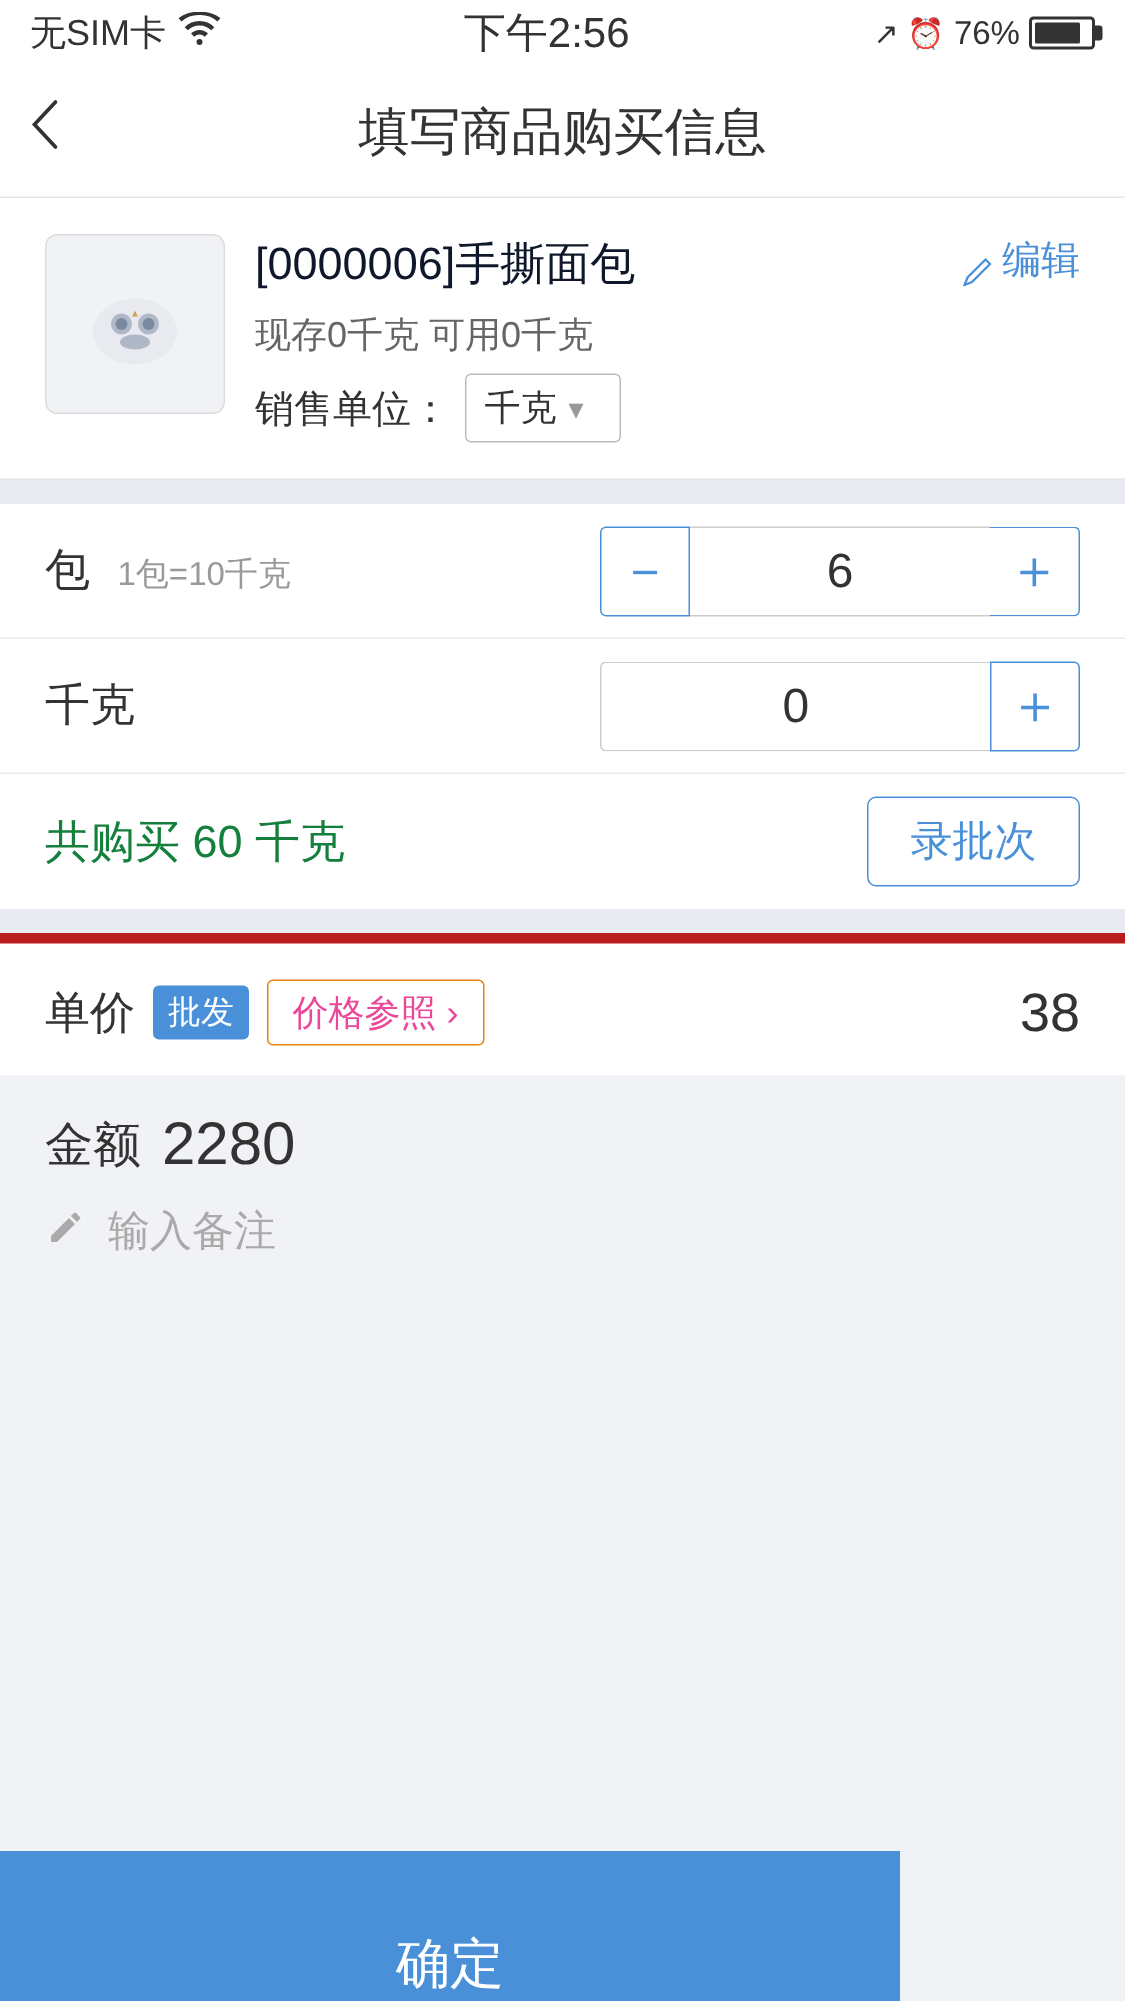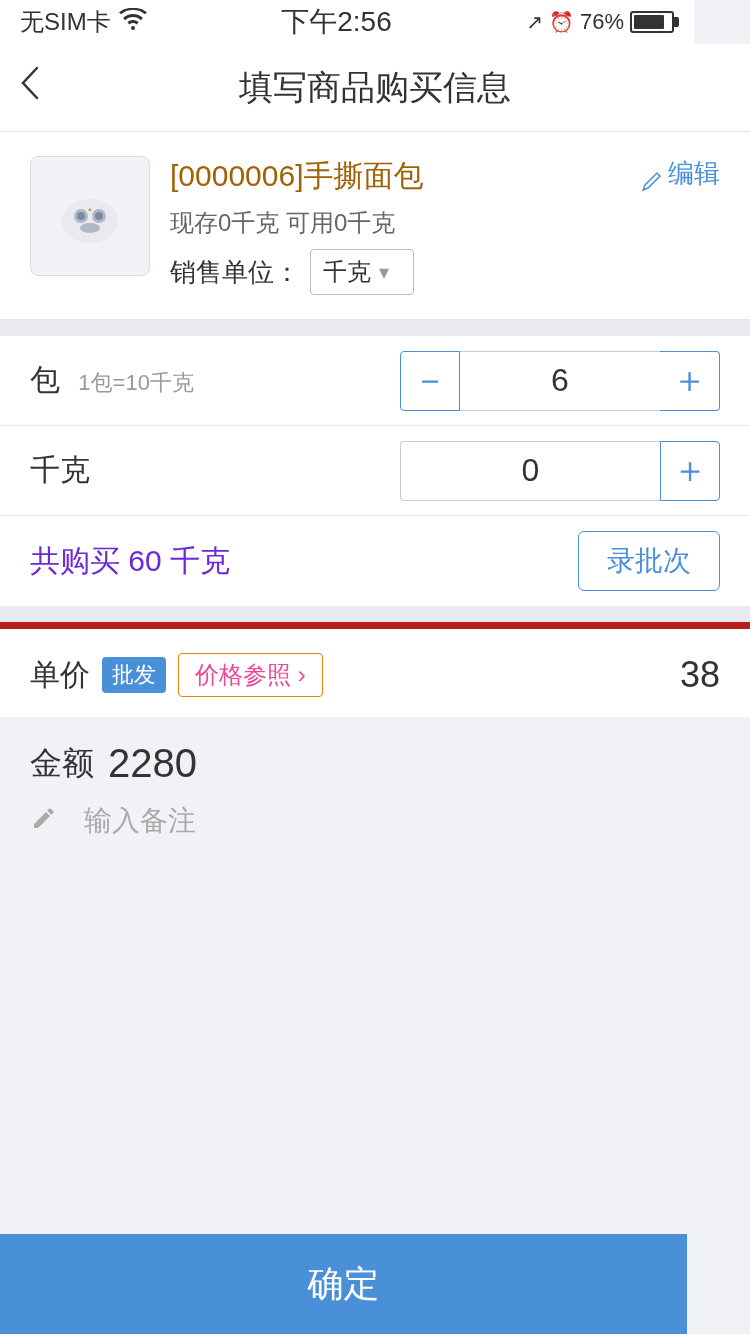--- a/index.html
+++ b/index.html
@@ -8,21 +8,21 @@
       width: 750px;
       min-height: 1334px;
       font-family: -apple-system, "PingFang SC", "Helvetica Neue", sans-serif;
       background: #f0f2f5;
       font-size: 28px;
       position: relative;
     }
 
     
     .status-bar {
-      width: 694px;
+      width: 750px;
       height: 44px;
       background: #fff;
       display: flex;
       align-items: center;
       justify-content: space-between;
       padding: 0 20px;
       font-size: 24px;
       color: #333;
     }
     .status-left { display: flex; align-items: center; gap: 8px; }
@@ -72,21 +72,21 @@
       display: flex;
       align-items: center;
       justify-content: center;
       flex-shrink: 0;
     }
     .product-info {
       flex: 1;
     }
     .product-name {
       font-size: 30px;
-      color: #a16207;
+      color: #0f172a;
       margin-bottom: 10px;
       text-align: center;
     }
     .product-stock {
       font-size: 24px;
       color: #666;
       margin-bottom: 10px;
     }
     .product-unit-row {
       display: flex;
@@ -191,21 +191,21 @@
     .total-row {
       background: #fff;
       display: flex;
       align-items: center;
       justify-content: space-between;
       padding: 0 30px;
       height: 90px;
     }
     .total-text {
       font-size: 30px;
-      color: #6d28d9;
+      color: #15803d;
     }
     .batch-btn {
       border: 1.5px solid #4a90d9;
       color: #4a90d9;
       background: #fff;
       border-radius: 6px;
       padding: 10px 28px;
       font-size: 28px;
       cursor: pointer;
     }
@@ -270,45 +270,45 @@
       color: #333;
     }
     .amount-value {
       font-size: 40px;
       color: #333;
       font-weight: 500;
     }
     .remark-row {
       display: flex;
       align-items: center;
-      gap: 26px;
+      gap: 14px;
     }
     .remark-icon {
       color: #aaa;
       font-size: 28px;
     }
     .remark-text {
       font-size: 28px;
       color: #aaa;
     }
 
     
     .filler {
       background: #f0f2f5;
       flex: 1;
       min-height: 400px;
     }
 
     
     .confirm-bar {
-      width: 687px;
+      width: 600px;
       height: 100px;
       background: #4a90d9;
       display: flex;
-      align-items: center;
+      align-items: flex-end;
       justify-content: center;
       position: fixed;
       bottom: 0;
       left: 0;
       cursor: pointer;
     }
     .confirm-label {
       font-size: 36px;
       color: #fff;
       font-weight: 500;

